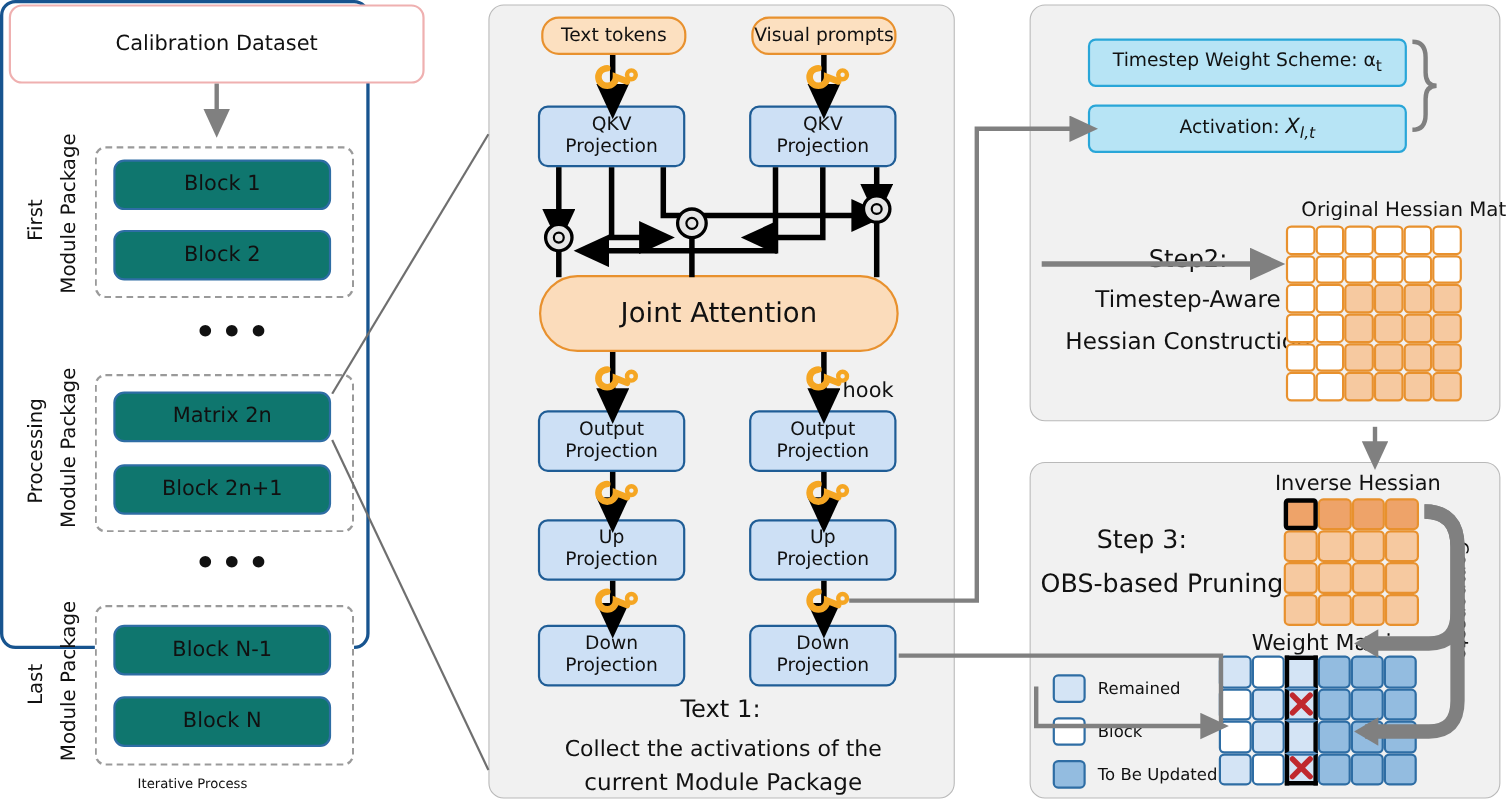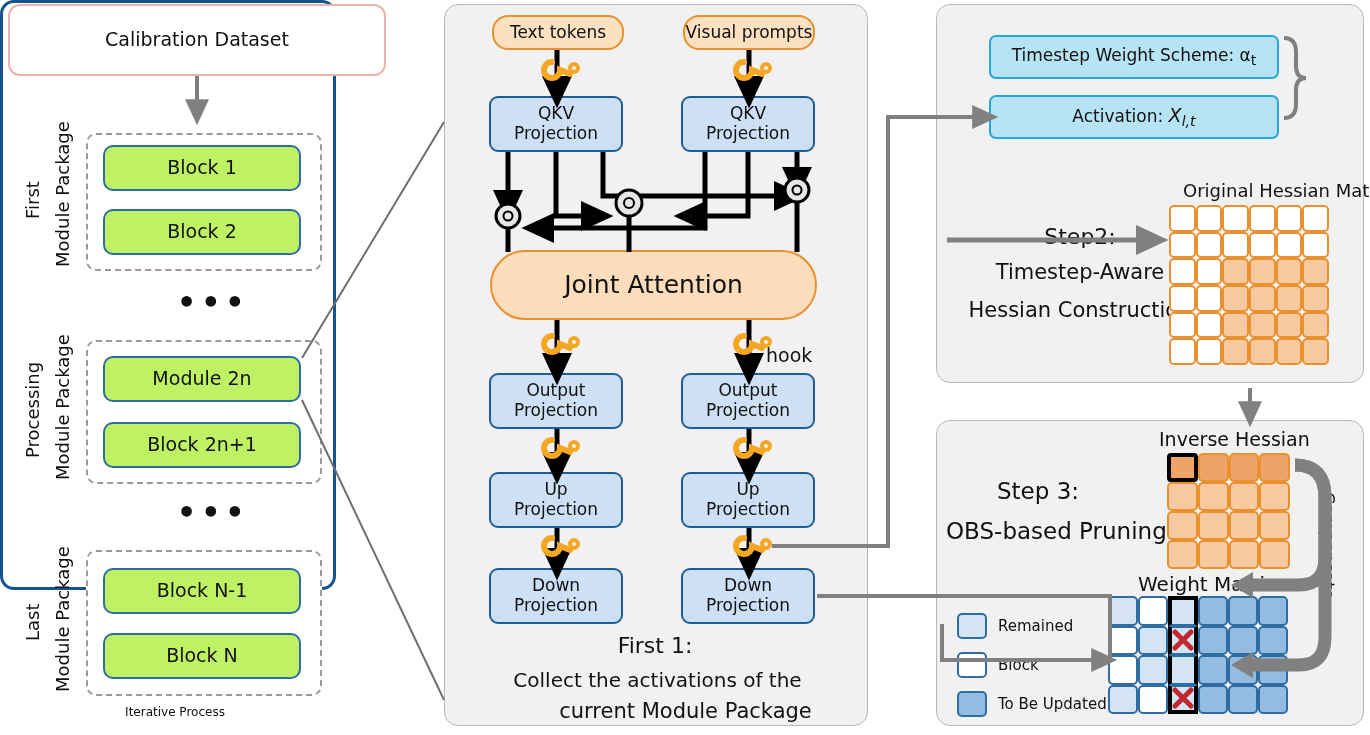--- a/index.html
+++ b/index.html
@@ -8,21 +8,21 @@
 
   
   .box{position:absolute;display:flex;align-items:center;justify-content:center;
        text-align:center;box-sizing:border-box;line-height:1.15;}
 
   
   .calib{border:2px solid #efb0b0;border-radius:12px;background:#fff;
          font-size:19px;}
   .outer-blue{border:3px solid #17548f;border-radius:14px;background:#fff;}
   .dashed{border:2px dashed #9a9a9a;border-radius:10px;background:#fff;}
-  .blk{border:2px solid #2e6da4;border-radius:10px;background:#bef264;
+  .blk{border:2px solid #2e6da4;border-radius:10px;background:#0f766e;
        font-size:19px;color:#111;}
   .vlabel{position:absolute;writing-mode:vertical-rl;transform:rotate(180deg);
           font-size:18px;text-align:center;white-space:nowrap;}
   .dots{position:absolute;font-size:30px;letter-spacing:5px;color:#111;font-weight:700;}
 
   
   .panel{position:absolute;background:#f1f1f1;border:1px solid #b9b9b9;
          border-radius:14px;box-sizing:border-box;}
 
   
@@ -83,21 +83,21 @@
 <div class="dots" style="left:177px;top:285px;">•••</div>
 
 <div class="dashed" style="position:absolute;left:86px;top:340px;width:232px;height:140px;"></div>
 <div class="vlabel" style="left:22px;top:345px;height:130px;">
   <span>Processing</span>
 </div>
 <div class="vlabel" style="left:52px;top:340px;height:140px;">
   <span>Module Package</span>
 </div>
 <div class="box blk" style="left:103px;top:356px;width:198px;height:46px;">
-    <span>Module 2n</span>
+    <span>Matrix 2n</span>
   </div>
 <div class="box blk" style="left:103px;top:422px;width:198px;height:46px;">
     <span>Block 2n+1</span>
   </div>
 
 <div class="dots" style="left:177px;top:495px;">•••</div>
 
 <div class="dashed" style="position:absolute;left:86px;top:550px;width:232px;height:142px;"></div>
 <div class="vlabel" style="left:22px;top:556px;height:132px;">
   <span>Last</span>
@@ -158,23 +158,23 @@
   <span>Down</span>
   <span>Projection</span>
 </div>
 <div class="box proj" style="left:681px;top:568px;width:134px;height:56px;flex-direction:column;">
   <span>Down</span>
   <span>Projection</span>
 </div>
 
 <div class="smalltxt" style="left:766px;top:344px;font-size:19px;">hook</div>
 
-<div class="steptxt" style="left:560px;top:633px;width:190px;font-size:22px;">First 1:</div>
+<div class="steptxt" style="left:560px;top:633px;width:190px;font-size:22px;">Text 1:</div>
 <div class="steptxt" style="left:470px;top:668px;width:375px;font-size:20px;">Collect the activations of the</div>
-<div class="steptxt" style="left:498px;top:699px;width:375px;font-size:21px;">current Module Package</div>
+<div class="steptxt" style="left:470px;top:699px;width:375px;font-size:21px;">current Module Package</div>
 
 <div class="panel" style="left:936px;top:4px;width:428px;height:379px;"></div>
 
 <div class="box bluebar" style="left:989px;top:35px;width:290px;height:44px;">
   <span>
     <span>Timestep Weight Scheme: α</span><sub>t</sub>
   </span>
 </div>
 <div class="box bluebar" style="left:989px;top:95px;width:290px;height:44px;">
   <span>

